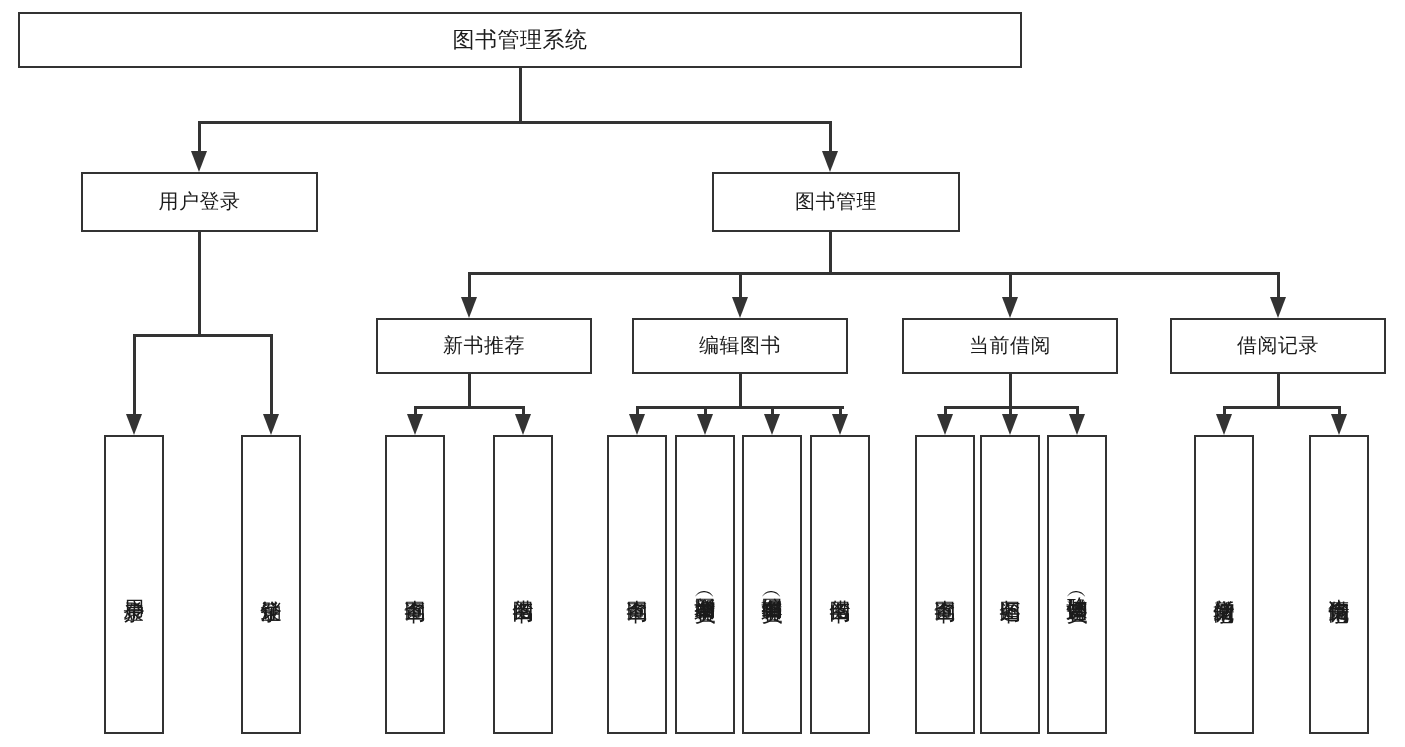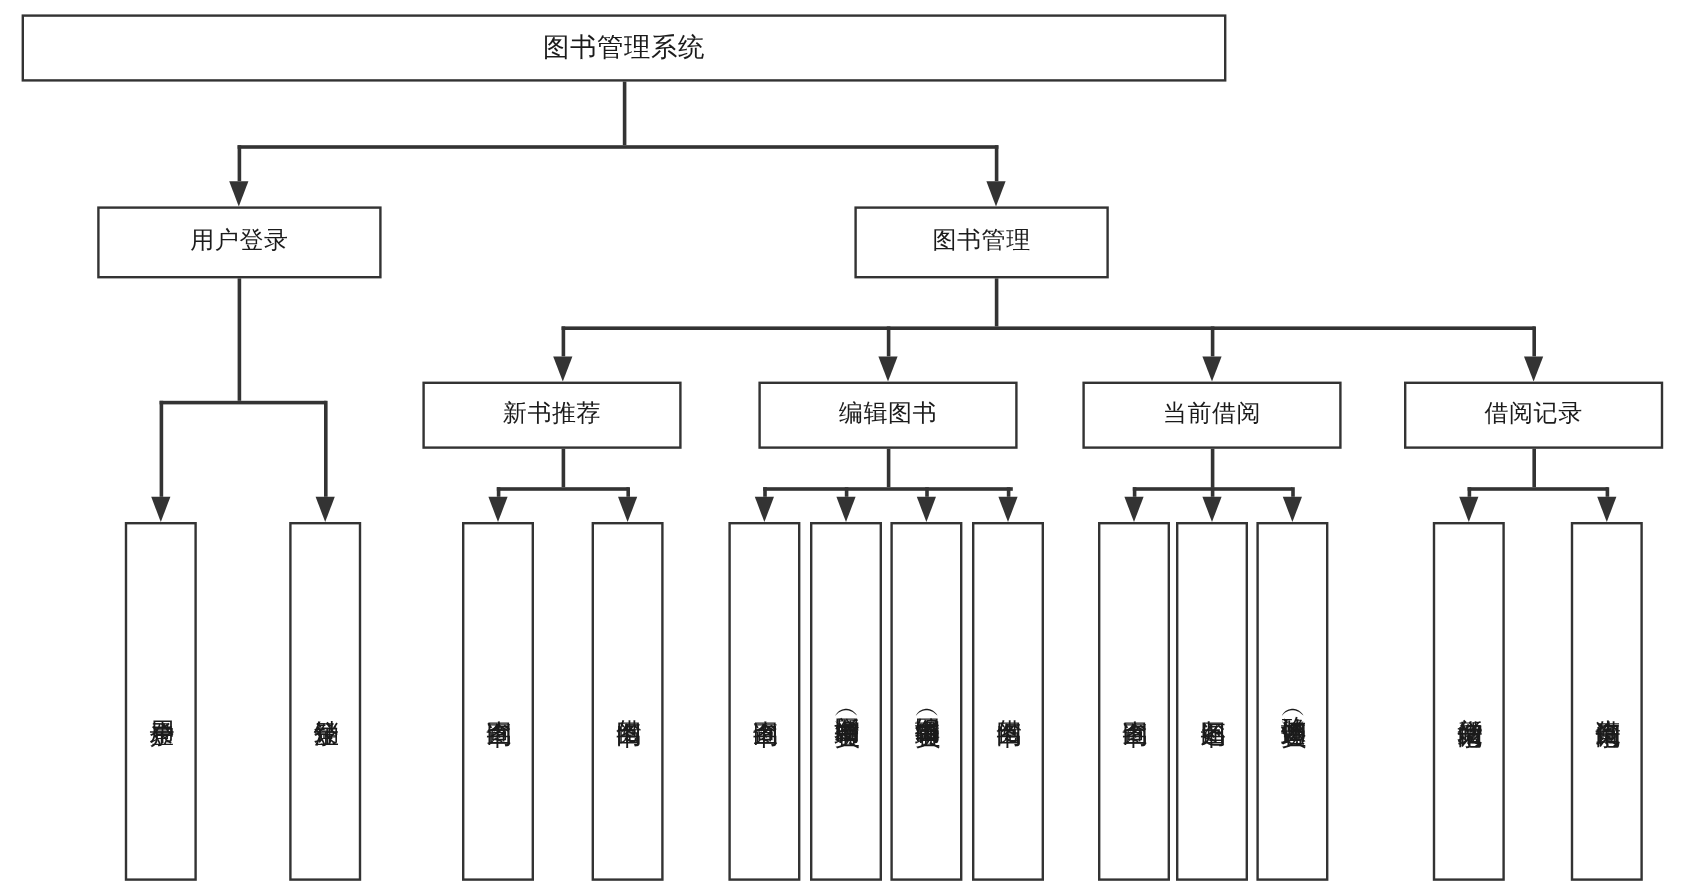--- a/index.html
+++ b/index.html
@@ -94,21 +94,21 @@
 
   <div class="edge v" style="left:198px; top:121px; height:30px;"></div>
   <div class="arrow" style="left:191px; top:151px;"></div>
 
   <div class="edge v" style="left:829px; top:121px; height:30px;"></div>
   <div class="arrow" style="left:822px; top:151px;"></div>
 
   <div class="node level1" style="left:81px; top:172px; width:237px; height:60px;">
     <span class="label">用户登录</span>
   </div>
-  <div class="node level1" style="left:712px; top:172px; width:212px; height:60px;">
+  <div class="node level1" style="left:712px; top:172px; width:248px; height:60px;">
     <span class="label">图书管理</span>
   </div>
 
   <div class="edge v" style="left:198px; top:232px; height:102px;"></div>
   <div class="edge h" style="left:133px; top:334px; width:139px;"></div>
   <div class="edge v" style="left:133px; top:334px; height:80px;"></div>
   <div class="arrow" style="left:126px; top:414px;"></div>
   <div class="edge v" style="left:270px; top:334px; height:80px;"></div>
   <div class="arrow" style="left:263px; top:414px;"></div>
 
@@ -124,21 +124,21 @@
 
   <div class="edge v" style="left:468px; top:272px; height:25px;"></div>
   <div class="arrow" style="left:461px; top:297px;"></div>
   <div class="edge v" style="left:739px; top:272px; height:25px;"></div>
   <div class="arrow" style="left:732px; top:297px;"></div>
   <div class="edge v" style="left:1009px; top:272px; height:25px;"></div>
   <div class="arrow" style="left:1002px; top:297px;"></div>
   <div class="edge v" style="left:1277px; top:272px; height:25px;"></div>
   <div class="arrow" style="left:1270px; top:297px;"></div>
 
-  <div class="node level2" style="left:352px; top:318px; width:216px; height:56px;">
+  <div class="node level2" style="left:376px; top:318px; width:216px; height:56px;">
     <span class="label">新书推荐</span>
   </div>
   <div class="node level2" style="left:632px; top:318px; width:216px; height:56px;">
     <span class="label">编辑图书</span>
   </div>
   <div class="node level2" style="left:1170px; top:318px; width:216px; height:56px;">
     <span class="label">借阅记录</span>
   </div>
   <div class="node level2" style="left:902px; top:318px; width:216px; height:56px;">
     <span class="label">当前借阅</span>

